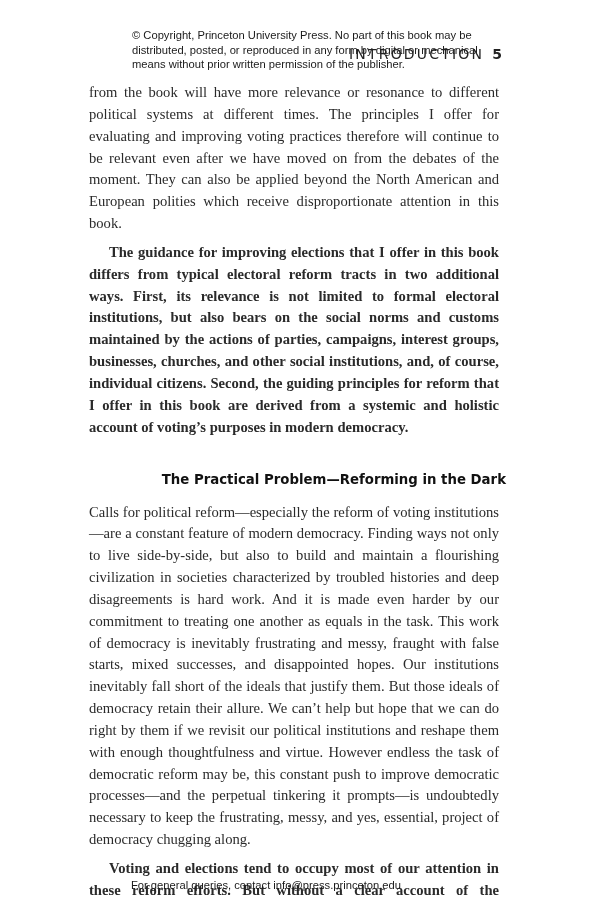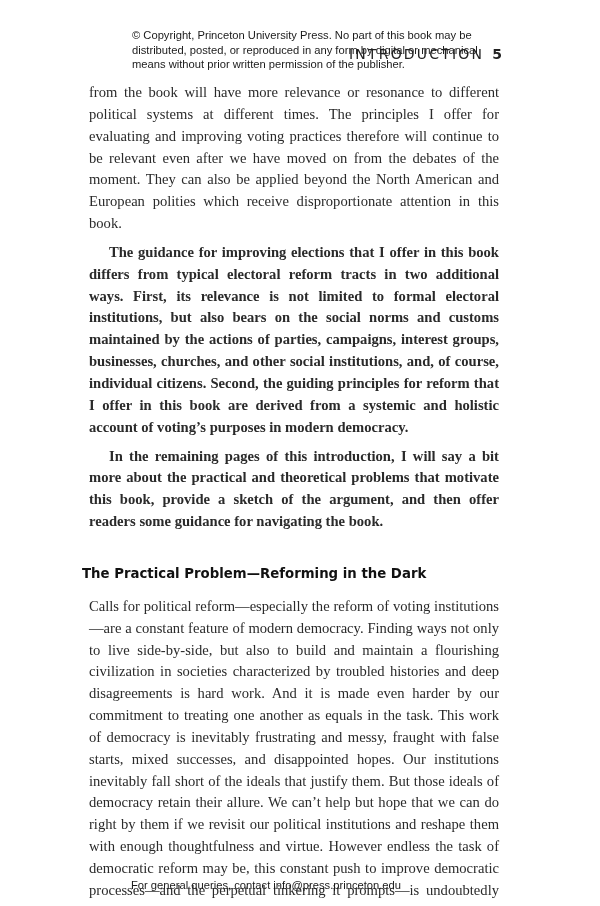--- a/index.html
+++ b/index.html
@@ -18,39 +18,38 @@
   .body-text {
     position: absolute; left: 82px; top: 75px; width: 424px;
     font-family: "Liberation Serif", serif; font-size: 14.6px; line-height: 21.85px; color: #2a2a2a;
     text-align: justify; hyphens: manual;
   }
   .body-text p { margin: 7px; }
   .body-text p.indent { text-indent: 20px; font-weight: bold; }
   .section-heading {
     margin: 31px 0 12px 0;
     font-family: "DejaVu Sans", sans-serif; font-weight: bold; font-size: 13.3px; line-height: 20px;
-    color: #111; text-align: left;
+    color: #111; text-align: right;
   }
   .last { text-align-last: justify; }
   .footer {
     position: absolute; left: 0; width: 532px; top: 879px; text-align: center;
     font-family: "Liberation Sans", sans-serif; font-size: 11.2px; color: #1a1a1a;
   }
 </style>
 </head>
 <body>
 
 <div class="copyright">© Copyright, Princeton University Press. No part of this book may be distributed, posted, or reproduced in any form by digital or mechanical means without prior written permission of the publisher.</div>
 
 <div class="running-head">
   <span>INTRODUCTION</span><span class="pg">5</span>
 </div>
 
 <div class="body-text">
   <p>from the book will have more relevance or resonance to different political systems at different times. The principles I offer for evaluating and improving voting practices therefore will continue to be relevant even after we have moved on from the debates of the moment. They can also be applied beyond the North American and European polities which receive disproportionate attention in this book.</p>
   <p class="indent">The guidance for improving elections that I offer in this book differs from typical electoral reform tracts in two additional ways. First, its relevance is not limited to formal electoral institutions, but also bears on the social norms and customs maintained by the actions of parties, campaigns, interest groups, businesses, churches, and other social institutions, and, of course, individual citizens. Second, the guiding principles for reform that I offer in this book are derived from a systemic and holistic account of voting’s purposes in modern democracy.</p>
-  <p class="indent">In the remaining pages of this introduction, I will say a bit more about the practical and theoretical problems that motivate this book, provide a sketch of the argument, and then offer readers some guidance for navigat­ing the book.</p>
   <h2 class="section-heading">The Practical Problem—Reforming in the Dark</h2>
   <p>Calls for political reform—especially the reform of voting institutions—are a constant feature of modern democracy. Finding ways not only to live side-by-side, but also to build and maintain a flourishing civilization in societies characterized by troubled histories and deep disagreements is hard work. And it is made even harder by our commitment to treating one another as equals in the task. This work of democracy is inevitably frustrating and messy, fraught with false starts, mixed successes, and disappointed hopes. Our institutions inevitably fall short of the ideals that justify them. But those ideals of democracy retain their allure. We can’t help but hope that we can do right by them if we revisit our political institutions and reshape them with enough thoughtfulness and virtue. However endless the task of democratic reform may be, this constant push to improve democratic processes—and the perpetual tinkering it prompts—is undoubtedly necessary to keep the frustrating, messy, and yes, essential, project of democracy chugging along.</p>
   <p class="indent last">Voting and elections tend to occupy most of our attention in these reform efforts. But without a clear account of the relationship between voting and democracy—of the particular purposes that voting is meant to serve—these reform efforts can end up being counter-productive. Some readers will no</p>
 </div>
 
 <div class="footer">For general queries, contact info@press.princeton.edu</div>
 
 </body></html>

